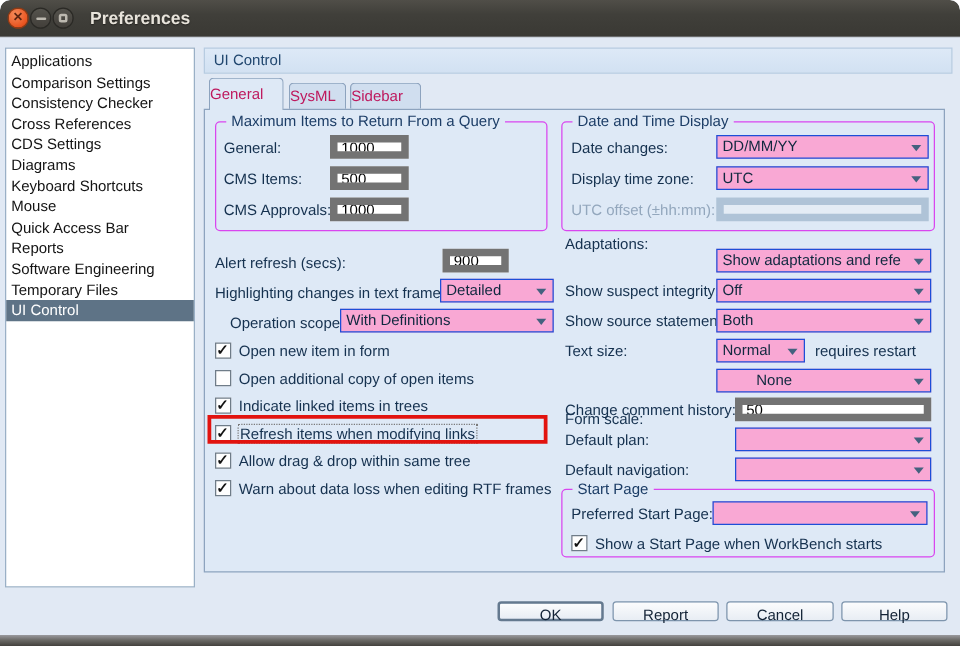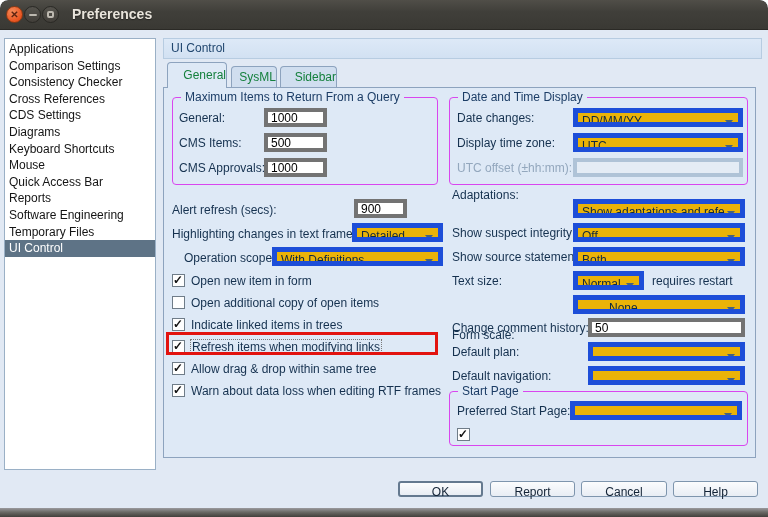--- a/index.html
+++ b/index.html
@@ -32,39 +32,39 @@
   
   .sidebar{position:absolute;left:4px;top:38px;width:152px;height:432px;background:#FFFFFF;
     border:1px solid #9AB0C6;padding-top:2px;}
   .side-item{height:16.6px;line-height:16.6px;font-size:12px;color:#141414;
     padding-left:4px;white-space:nowrap;overflow:hidden;cursor:default;}
   .side-item.selected{background:#5E7386;color:#FFFFFF;}
   
   .panel-header{position:absolute;left:163px;top:38px;width:599px;height:21px;
     background:linear-gradient(180deg,#DDE9F7,#D2E1F2);border:1px solid #B7CCE1;
     color:#21476F;font-size:12px;line-height:19px;padding-left:7px;}
-  .tab{position:absolute;font-size:12px;color:#15803d;text-align:right;
+  .tab{position:absolute;font-size:12px;color:#be185d;text-align:left;
     border:1px solid #8DA3BE;border-bottom:none;border-radius:4px 4px 0 0;cursor:default;}
   .tab.active{left:167px;top:62px;width:60px;height:26px;line-height:24px;
     background:#DEE9F6;z-index:3;}
   .tab.t2{left:231px;top:66px;width:46px;height:36px;line-height:20px;background:#D0DEEF;z-index:1;}
   .tab.t3{left:280px;top:66px;width:57px;height:21px;line-height:20px;background:#D0DEEF;z-index:1;}
   .pane{position:absolute;left:163px;top:87px;width:593px;height:371px;
     background:#DEE9F6;border:1px solid #8DA3BE;z-index:2;}
   
   .groupbox{position:absolute;border:1px solid #d946ef;border-radius:4px;z-index:4;}
   .legend{position:absolute;top:-8px;left:8px;background:#DEE9F6;padding:0 4px;
     font-size:12px;color:#1C3D66;white-space:nowrap;z-index:5;}
   
   .lbl{position:absolute;font-size:12px;color:#15314F;white-space:nowrap;z-index:4;}
   .lbl.disabled{color:#93A7BD;}
-  .txt{position:absolute;border:4px solid #737373;background:#FFFFFF;font-family:"Liberation Sans",sans-serif;
+  .txt{position:absolute;border:6px solid #737373;background:#FFFFFF;font-family:"Liberation Sans",sans-serif;
     font-size:12px;color:#000;padding:0 3px;z-index:5;}
   .txt.disabled{background:#E4ECF5;border-color:#AFC3D7;}
-  .dd{position:absolute;background:#eab308;border:5px solid #1d4ed8;z-index:5;
+  .dd{position:absolute;background:#f9a8d4;border:1px solid #1d4ed8;z-index:5;
     font-size:12px;color:#10283F;line-height:17px;padding-left:4px;white-space:nowrap;
     overflow:hidden;cursor:default;}
   .dd-arrow{position:absolute;right:5px;top:7px;width:0;height:0;
     border-left:4px solid transparent;border-right:4px solid transparent;
     border-top:5px solid #44617F;}
   .chk{position:absolute;width:13px;height:13px;background:#FEFEFE;border:1px solid #6F7C88;z-index:6;cursor:default;}
   .chk.checked::after{content:"\2713";position:absolute;left:0px;top:-2px;
     font-size:12px;font-weight:bold;color:#111;}
   .chk-lbl{position:absolute;font-size:12px;color:#15314F;line-height:14px;white-space:nowrap;z-index:6;cursor:default;}
   .chk-lbl.focused{outline:1px dotted #7A7A7A;padding:0 1px;}
@@ -228,20 +228,21 @@
 
   <div class="groupbox" style="left:449px;top:391px;width:299px;height:55px;">
     <span class="legend">Start Page</span>
   </div>
   <span class="lbl" style="left:457px;top:404px;">Preferred Start Page:</span>
   <div class="dd" style="left:570px;top:401px;width:172px;height:19px;">
     <span></span>
     <span class="dd-arrow"></span>
   </div>
   <span class="chk checked" style="left:457px;top:428px;"></span>
+  <span class="chk-lbl" style="left:476px;top:428px;">Show a Start Page when WorkBench starts</span>
 
   <div class="btn default" style="left:398px;width:85px;">OK</div>
   <div class="btn" style="left:490px;width:85px;">Report</div>
   <div class="btn" style="left:581px;width:86px;">Cancel</div>
   <div class="btn" style="left:673px;width:85px;">Help</div>
 
   <div class="bottom-strip"></div>
 
 </div>
 

